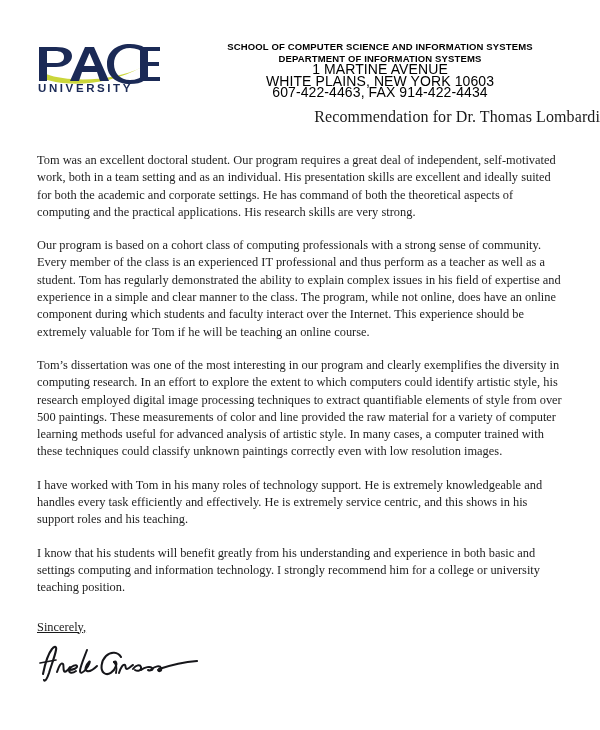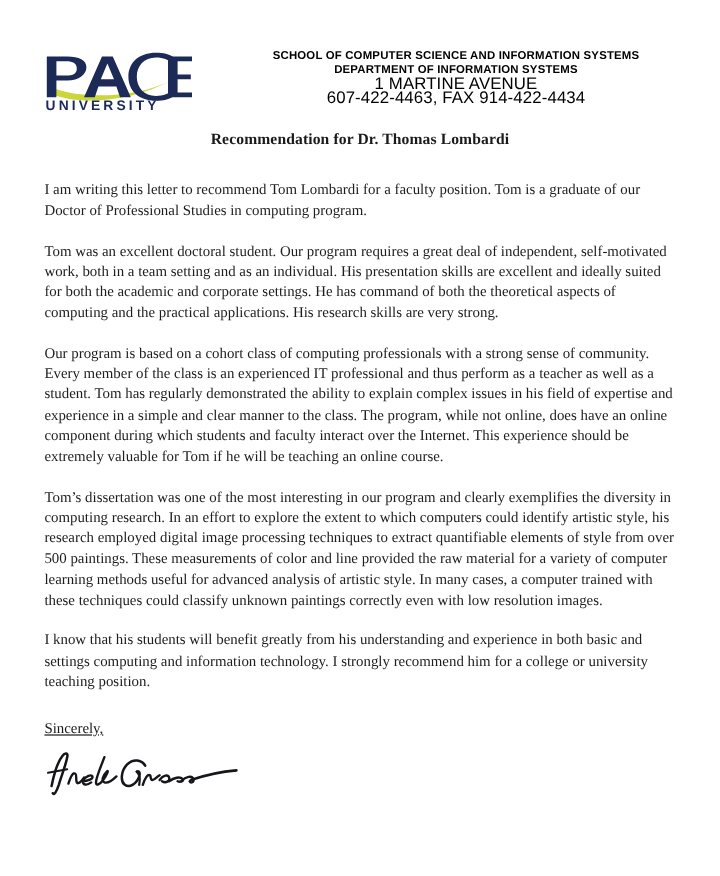--- a/index.html
+++ b/index.html
@@ -59,23 +59,23 @@
   .hdr-line {
     font-size: 14px;
     font-weight: normal;
     letter-spacing: 0.1px;
     line-height: 11.5px;
   }
 
   
   .doc-title {
     margin: 30px 0 0 0;
-    text-align: center;
-    font-size: 13px;
-    font-weight: bold;
+    text-align: right;
+    font-size: 16px;
+    font-weight: normal;
     font-family: "Liberation Serif", serif;
     letter-spacing: 0.1px;
   }
 
   
   .body-wrap {
     margin: 0;
     padding: 0 38px 0 37px;
   }
 
@@ -129,37 +129,38 @@
                  L112 21 L112 10 L124 10 L124 6 Z" fill="#1b2a56"></path>
 
         <text x="2" y="51" font-family="Liberation Sans, sans-serif" font-size="11.5" font-weight="bold" letter-spacing="2.6" fill="#1b2a56">UNIVERSITY</text>
       </svg>
     </div>
 
     <div class="header-address">
       <div class="hdr-line-bold">SCHOOL OF COMPUTER SCIENCE AND INFORMATION SYSTEMS</div>
       <div class="hdr-line-bold">DEPARTMENT OF INFORMATION SYSTEMS</div>
       <div class="hdr-line">1 MARTINE AVENUE</div>
+      <div class="hdr-line">WHITE PLAINS, NEW YORK 10603</div>
       <div class="hdr-line">607-422-4463, FAX 914-422-4434</div>
     </div>
 
   </div>
 
   <h1 class="doc-title">Recommendation for Dr. Thomas Lombardi</h1>
 
   <div class="body-wrap">
 
-    <p class="para">I am writing this letter to recommend Tom Lombardi for a faculty position. Tom is a graduate of our Doctor of Professional Studies in computing program.</p>
 
     <p class="para">Tom was an excellent doctoral student. Our program requires a great deal of independent, self-motivated work, both in a team setting and as an individual. His presentation skills are excellent and ideally suited for both the academic and corporate settings. He has command of both the theoretical aspects of computing and the practical applications. His research skills are very strong.</p>
 
     <p class="para">Our program is based on a cohort class of computing professionals with a strong sense of community. Every member of the class is an experienced IT professional and thus perform as a teacher as well as a student. Tom has regularly demonstrated the ability to explain complex issues in his field of expertise and experience in a simple and clear manner to the class. The program, while not online, does have an online component during which students and faculty interact over the Internet. This experience should be extremely valuable for Tom if he will be teaching an online course.</p>
 
     <p class="para">Tom’s dissertation was one of the most interesting in our program and clearly exemplifies the diversity in computing research. In an effort to explore the extent to which computers could identify artistic style, his research employed digital image processing techniques to extract quantifiable elements of style from over 500 paintings.  These measurements of color and line provided the raw material for a variety of computer learning methods useful for advanced analysis of artistic style.  In many cases, a computer trained with these techniques could classify unknown paintings correctly even with low resolution images.</p>
 
+    <p class="para">I have worked with Tom in his many roles of technology support. He is extremely knowledgeable and handles every task efficiently and effectively. He is extremely service centric, and this shows in his support roles and his teaching.</p>
 
     <p class="para">I know that his students will benefit greatly from his understanding and experience in both basic and settings computing and information technology. I strongly recommend him for a college or university teaching position.</p>
 
     <p class="closing">Sincerely,</p>
 
     <div class="signature">
       <svg width="170" height="46" viewBox="0 0 170 46">
         <g fill="none" stroke="#16161a" stroke-linecap="round" stroke-linejoin="round">
 
           <path d="M8 34 C10 24, 13 14, 17 9 C19 6, 22 6, 21 10 C20 16, 16 26, 14 33

